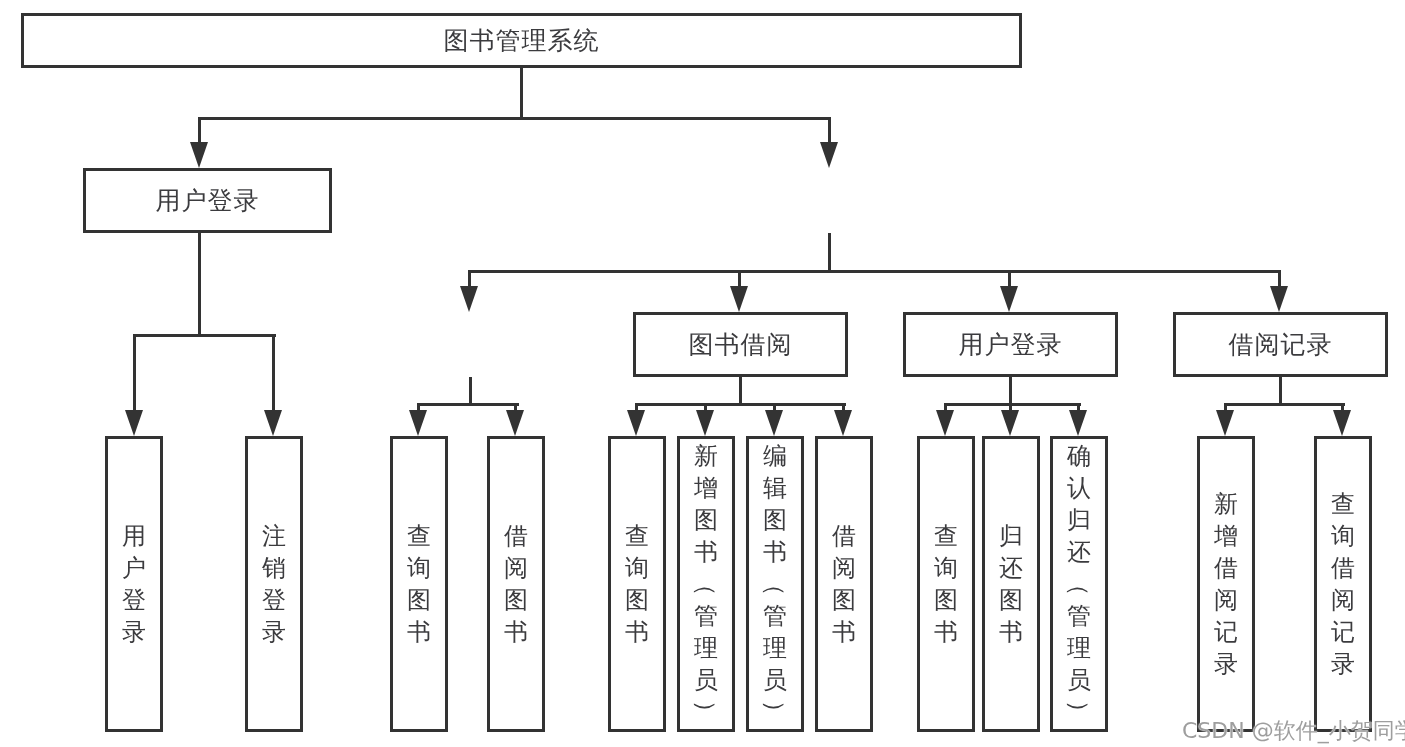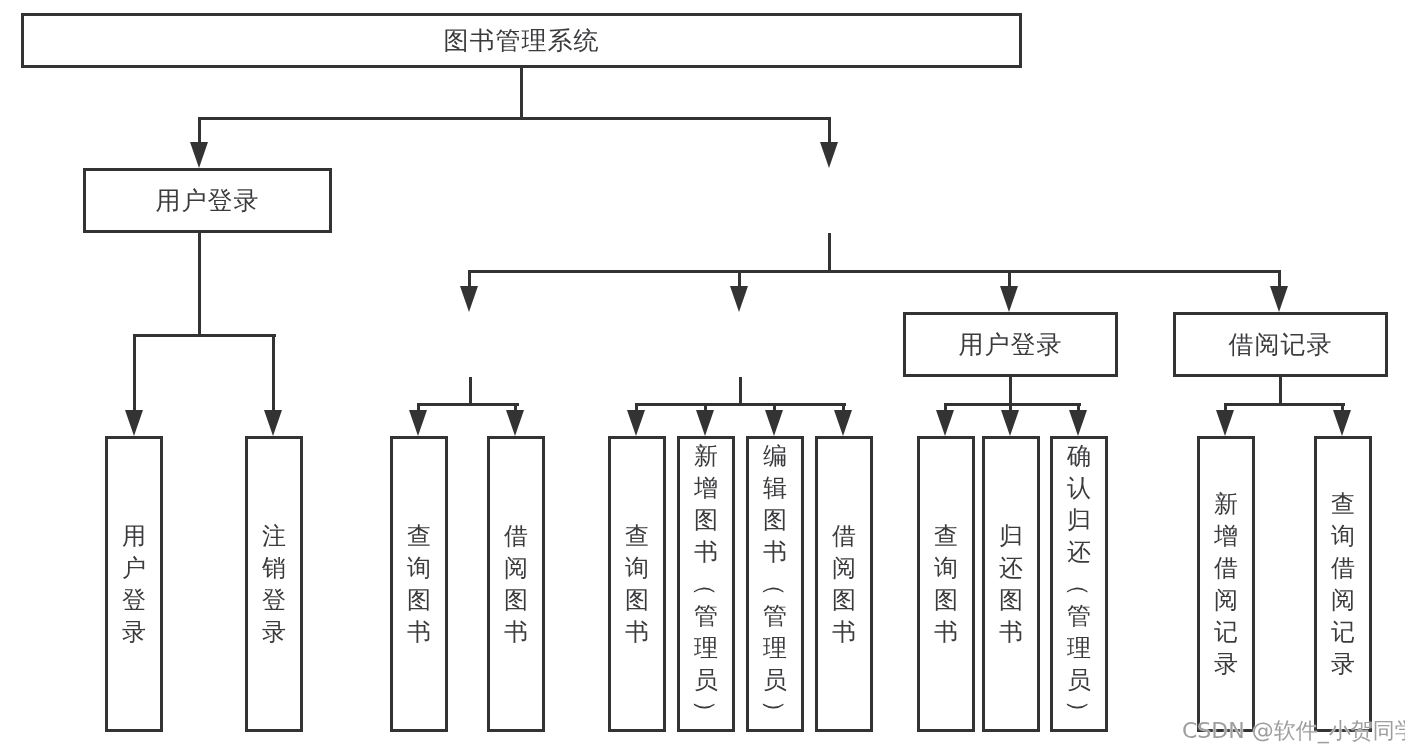--- a/index.html
+++ b/index.html
@@ -94,20 +94,23 @@
   <div class="hline" style="left:469px;top:270px;width:812px;"></div>
   <div class="vline" style="left:468px;top:270px;height:19px;"></div>
   <div class="ahead" style="left:460px;top:286px;"></div>
   <div class="vline" style="left:738px;top:270px;height:19px;"></div>
   <div class="ahead" style="left:730px;top:286px;"></div>
   <div class="vline" style="left:1008px;top:270px;height:19px;"></div>
   <div class="ahead" style="left:1000px;top:286px;"></div>
   <div class="vline" style="left:1278px;top:270px;height:19px;"></div>
   <div class="ahead" style="left:1270px;top:286px;"></div>
 
+  <div class="box" style="left:633px;top:312px;width:215px;height:65px;">
+    <div class="hlabel">图书借阅</div>
+  </div>
   <div class="box" style="left:903px;top:312px;width:215px;height:65px;">
     <div class="hlabel">用户登录</div>
   </div>
   <div class="box" style="left:1173px;top:312px;width:215px;height:65px;">
     <div class="hlabel">借阅记录</div>
   </div>
 
   <div class="vline" style="left:469px;top:377px;height:29px;"></div>
   <div class="hline" style="left:418px;top:403px;width:101px;"></div>
   <div class="vline" style="left:417px;top:403px;height:10px;"></div>

